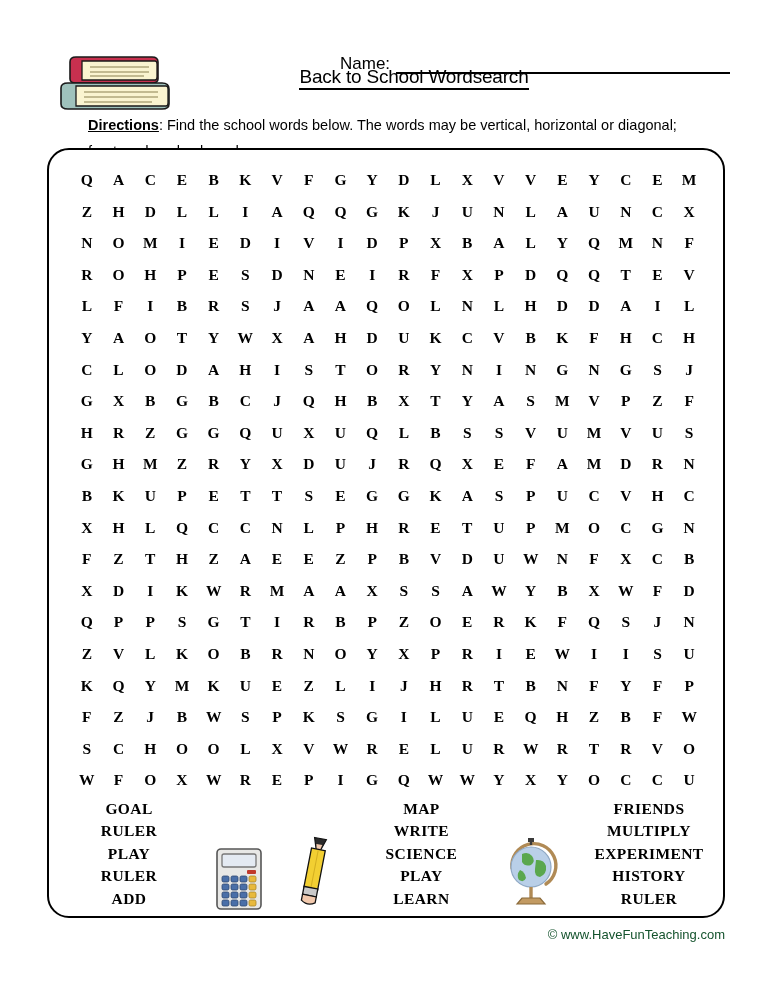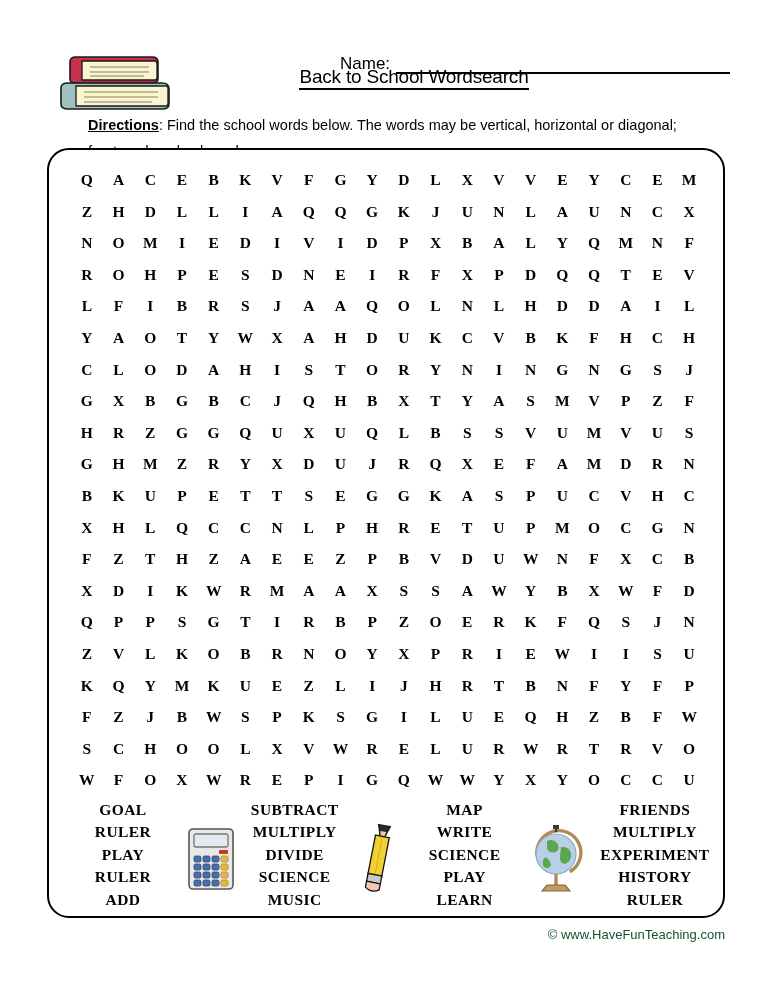--- a/index.html
+++ b/index.html
@@ -127,21 +127,21 @@
   }
 
   
   .wordlist {
     position: absolute;
     left: 14px;
     top: 650px;
     width: 650px;
     height: 110px;
     display: flex;
-    align-items: center;
+    align-items: flex-end;
     justify-content: space-between;
   }
   .wl-col {
     display: flex;
     flex-direction: column;
     align-items: center;
     justify-content: flex-start;
   }
   .wl-word {
     font-family: "Liberation Serif", serif;
@@ -645,27 +645,20 @@
               <rect x="15" y="52" width="7" height="6" rx="1.6"></rect>
               <rect x="24" y="52" width="7" height="6" rx="1.6"></rect>
       </g>
       <g fill="#e8b93c" stroke="#a8852a" stroke-width="0.8">
         <rect x="33" y="28" width="7" height="6" rx="1.6"></rect>
         <rect x="33" y="36" width="7" height="6" rx="1.6"></rect>
         <rect x="33" y="44" width="7" height="6" rx="1.6"></rect>
         <rect x="33" y="52" width="7" height="6" rx="1.6"></rect>
       </g>
     </svg>
-        </div>
-        <div class="wl-col wl-col-2">
-          <div class="wl-word">SUBTRACT</div>
-          <div class="wl-word">MULTIPLY</div>
-          <div class="wl-word">DIVIDE</div>
-          <div class="wl-word">SCIENCE</div>
-          <div class="wl-word">MUSIC</div>
         </div>
         <div class="wl-icon">
           <svg viewBox="0 0 40 76" width="40" height="76" xmlns="http://www.w3.org/2000/svg">
       <g transform="rotate(11 20 38)">
         <path d="M14 4 L26 4 L22 16 L18 16 Z" fill="#2b2b2b" stroke="#111" stroke-width="1.2"></path>
         <path d="M17 10 L23 10 L21.5 16 L18.5 16 Z" fill="#f2c9ad" stroke="none"></path>
         <rect x="13" y="15" width="14" height="40" fill="#f2cf32" stroke="#111" stroke-width="1.3"></rect>
         <line x1="20" y1="16" x2="20" y2="54" stroke="#d4af20" stroke-width="1"></line>
         <rect x="13" y="54" width="14" height="8" fill="#c9c9c9" stroke="#111" stroke-width="1.3"></rect>
         <path d="M13 62 L27 62 L27 68 Q20 73 13 68 Z" fill="#f2c9ad" stroke="#111" stroke-width="1.3"></path>

